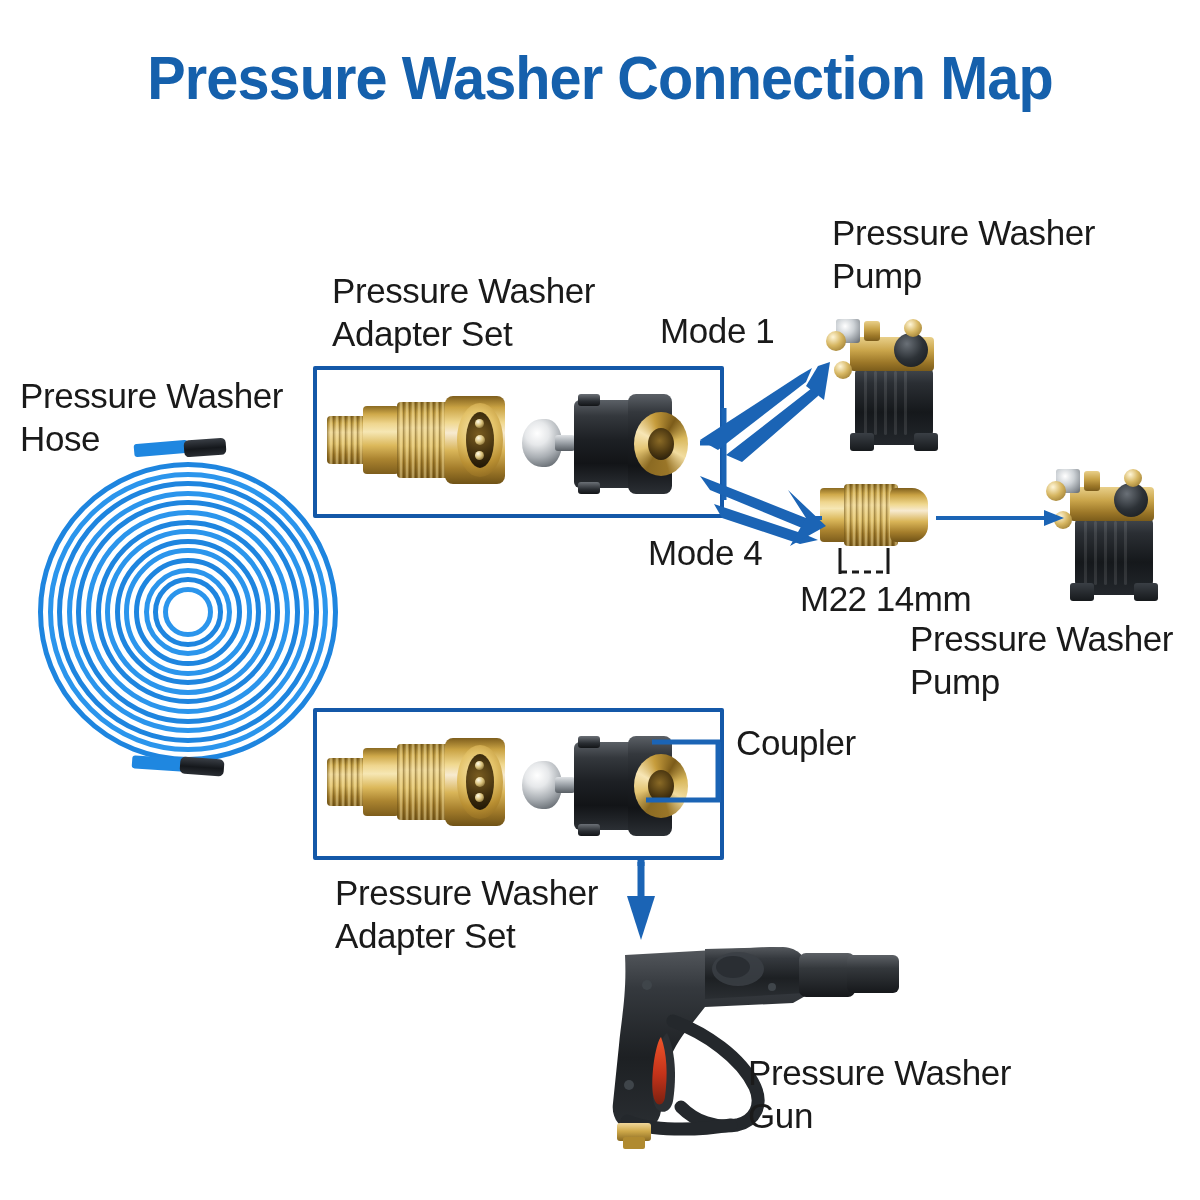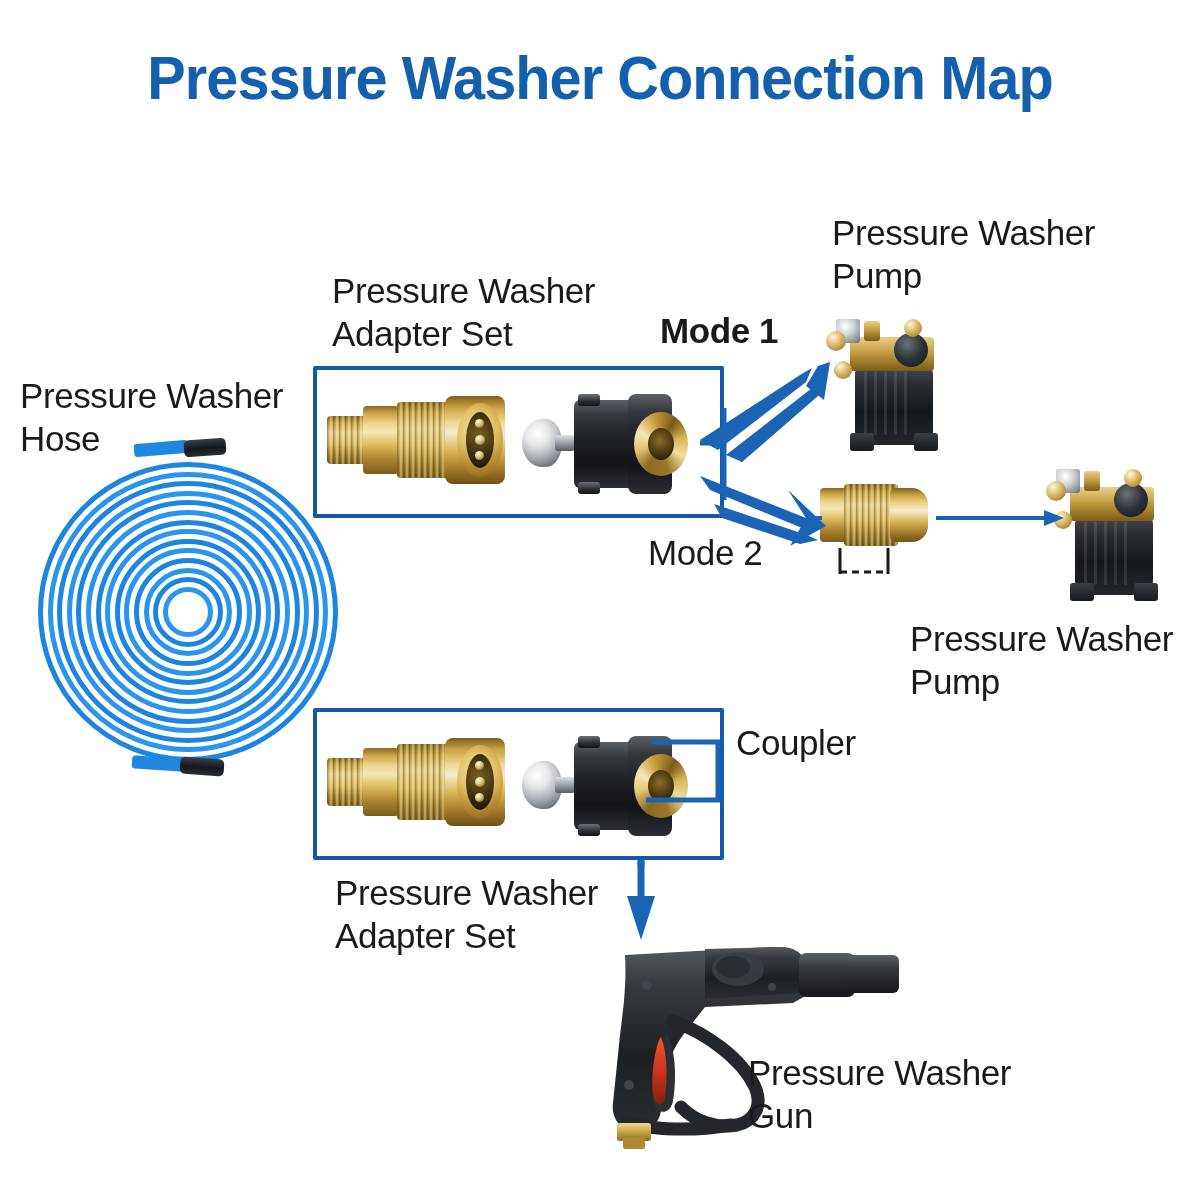--- a/index.html
+++ b/index.html
@@ -299,22 +299,23 @@
 
   <div class="m22nut" style="left:570px; top:392px; width:120px; height:104px;">
     <div class="m22-body" style="left:4px; top:8px; width:72px; height:88px;"></div>
     <div class="m22-rib" style="left:8px; top:2px; width:22px; height:12px;"></div>
     <div class="m22-rib" style="left:8px; top:90px; width:22px; height:12px;"></div>
     <div class="m22-body" style="left:58px; top:2px; width:44px; height:100px; border-radius:8px;"></div>
     <div class="m22-ring" style="left:64px; top:20px; width:54px; height:64px;"></div>
     <div class="m22-bore" style="left:78px; top:36px; width:26px; height:32px;"></div>
   </div>
 
-  <div class="label" style="left:660px; top:310px;font-weight:bold;">Mode 1</div>
-  <div class="label" style="left:648px; top:532px;">Mode 2</div>
+  <div class="label" style="left:660px; top:310px;">Mode 1</div>
+  <div class="label" style="left:648px; top:532px;">Mode 4</div>
+  <div class="label dim-label" style="left:800px; top:578px;">M22 14mm</div>
 
   <div class="label" style="left:832px; top:212px; width:320px;">Pressure Washer
 Pump</div>
 
   <div class="pump" style="left:820px; top:305px; width:130px; height:150px;">
     <div class="pump-body" style="left:35px; top:58px; width:78px; height:82px;"></div>
     <div class="pump-fin" style="left:44px; top:66px; width:3px; height:64px;"></div>
     <div class="pump-fin" style="left:54px; top:66px; width:3px; height:64px;"></div>
     <div class="pump-fin" style="left:64px; top:66px; width:3px; height:64px;"></div>
     <div class="pump-fin" style="left:74px; top:66px; width:3px; height:64px;"></div>

